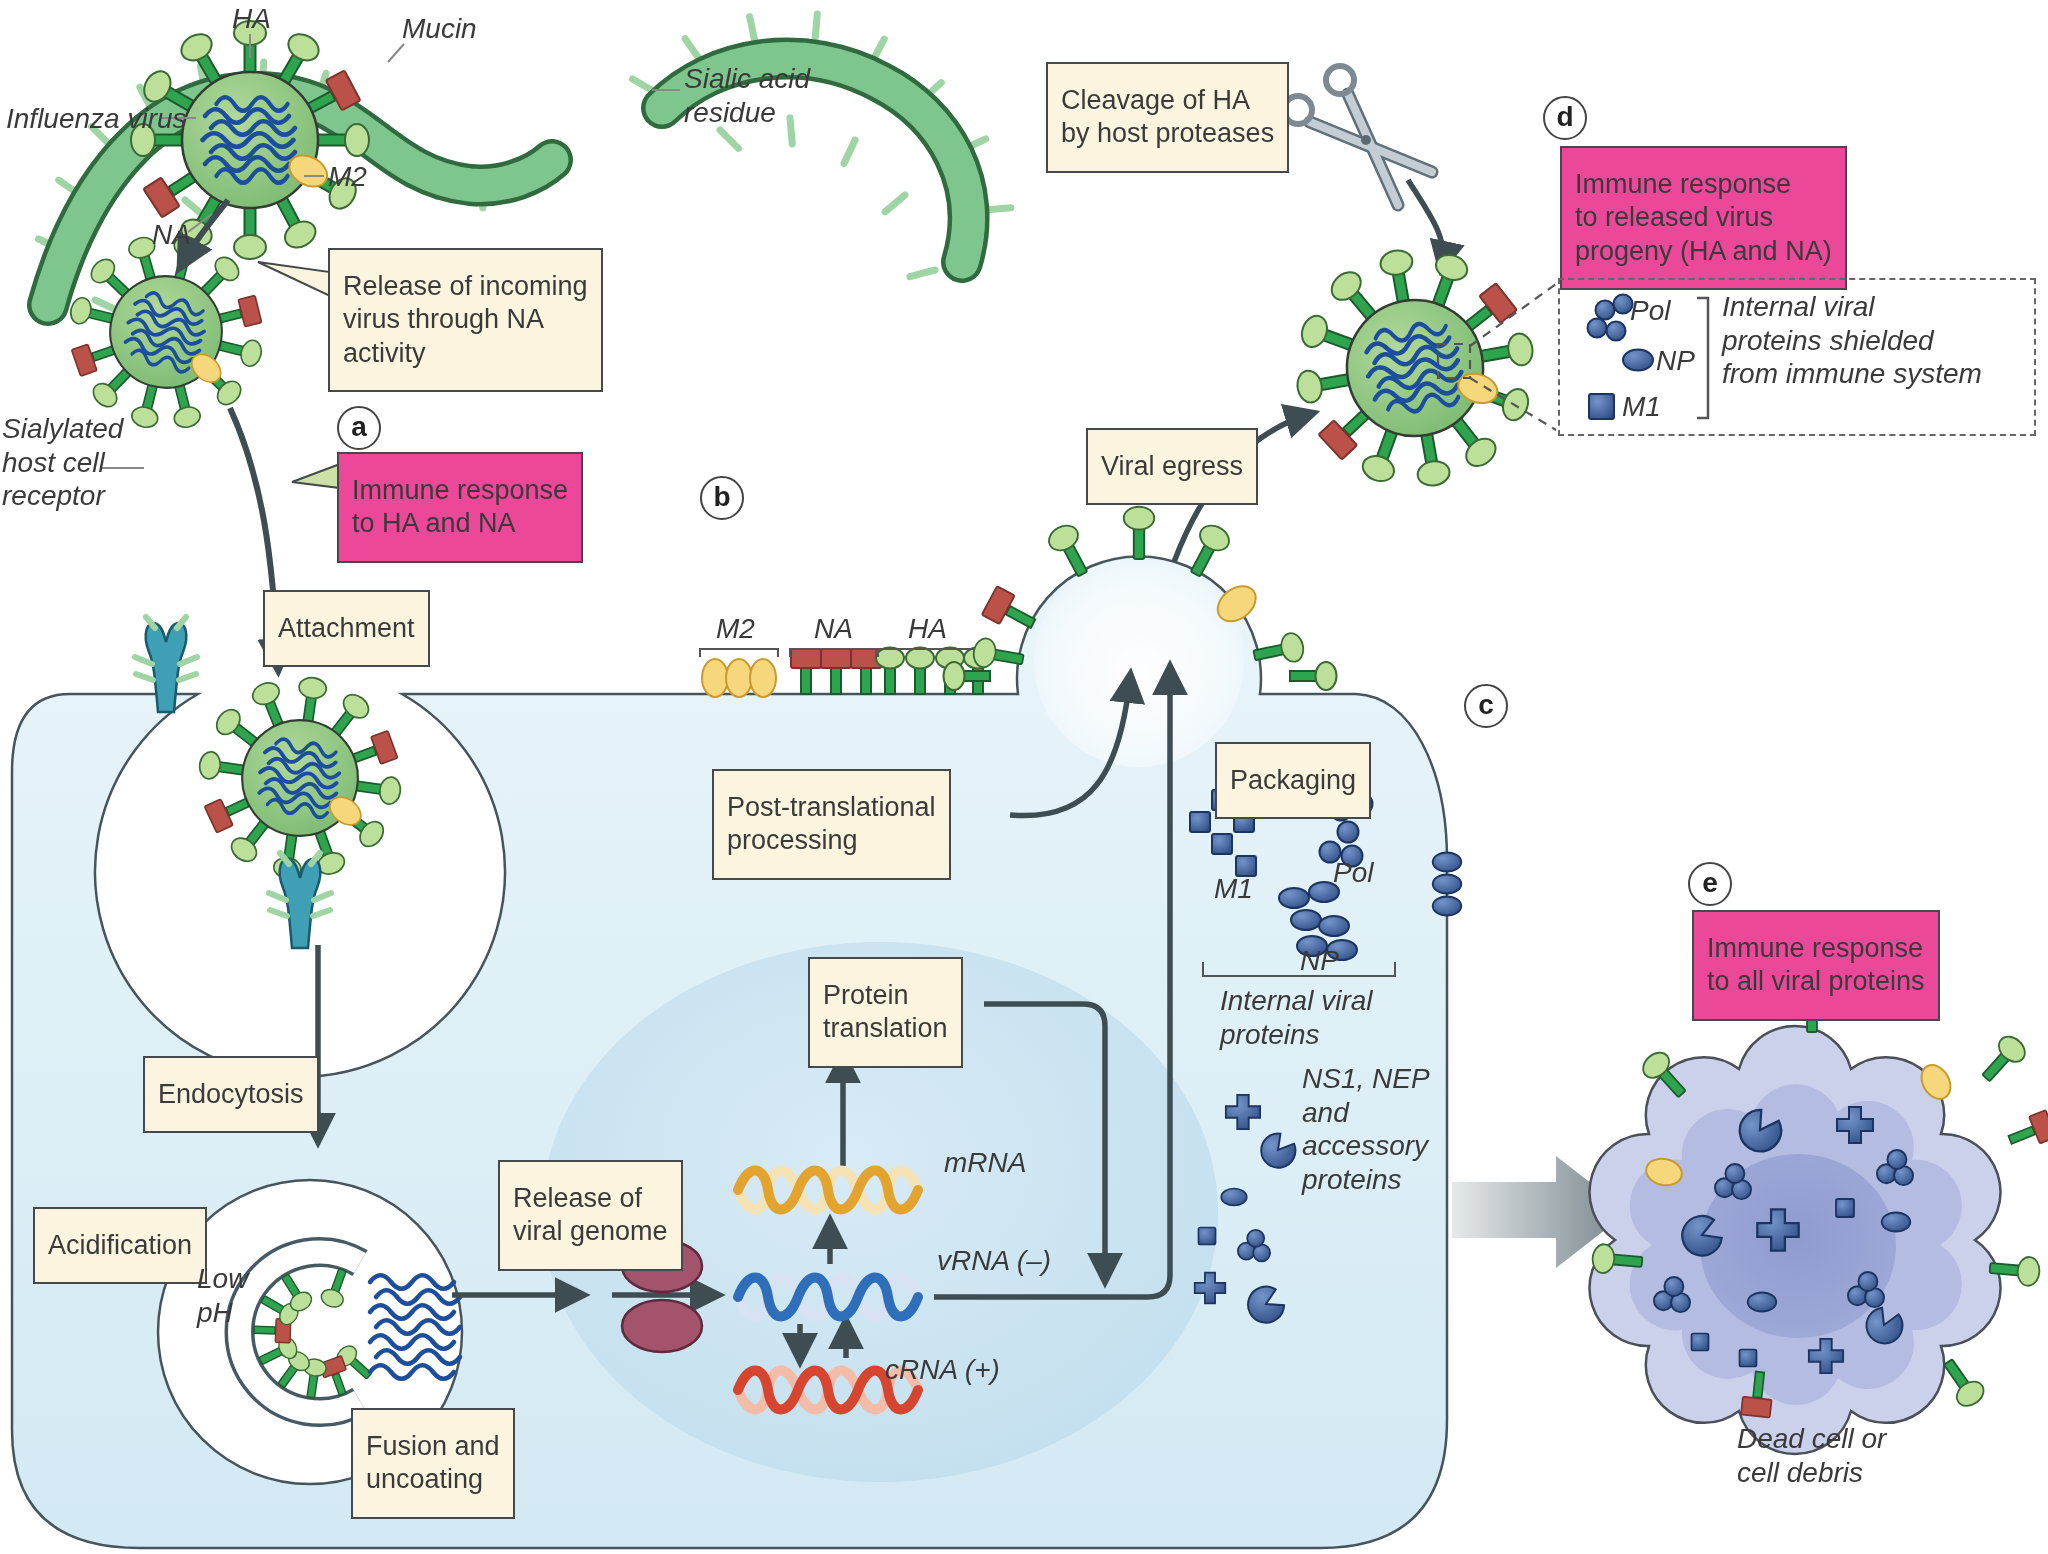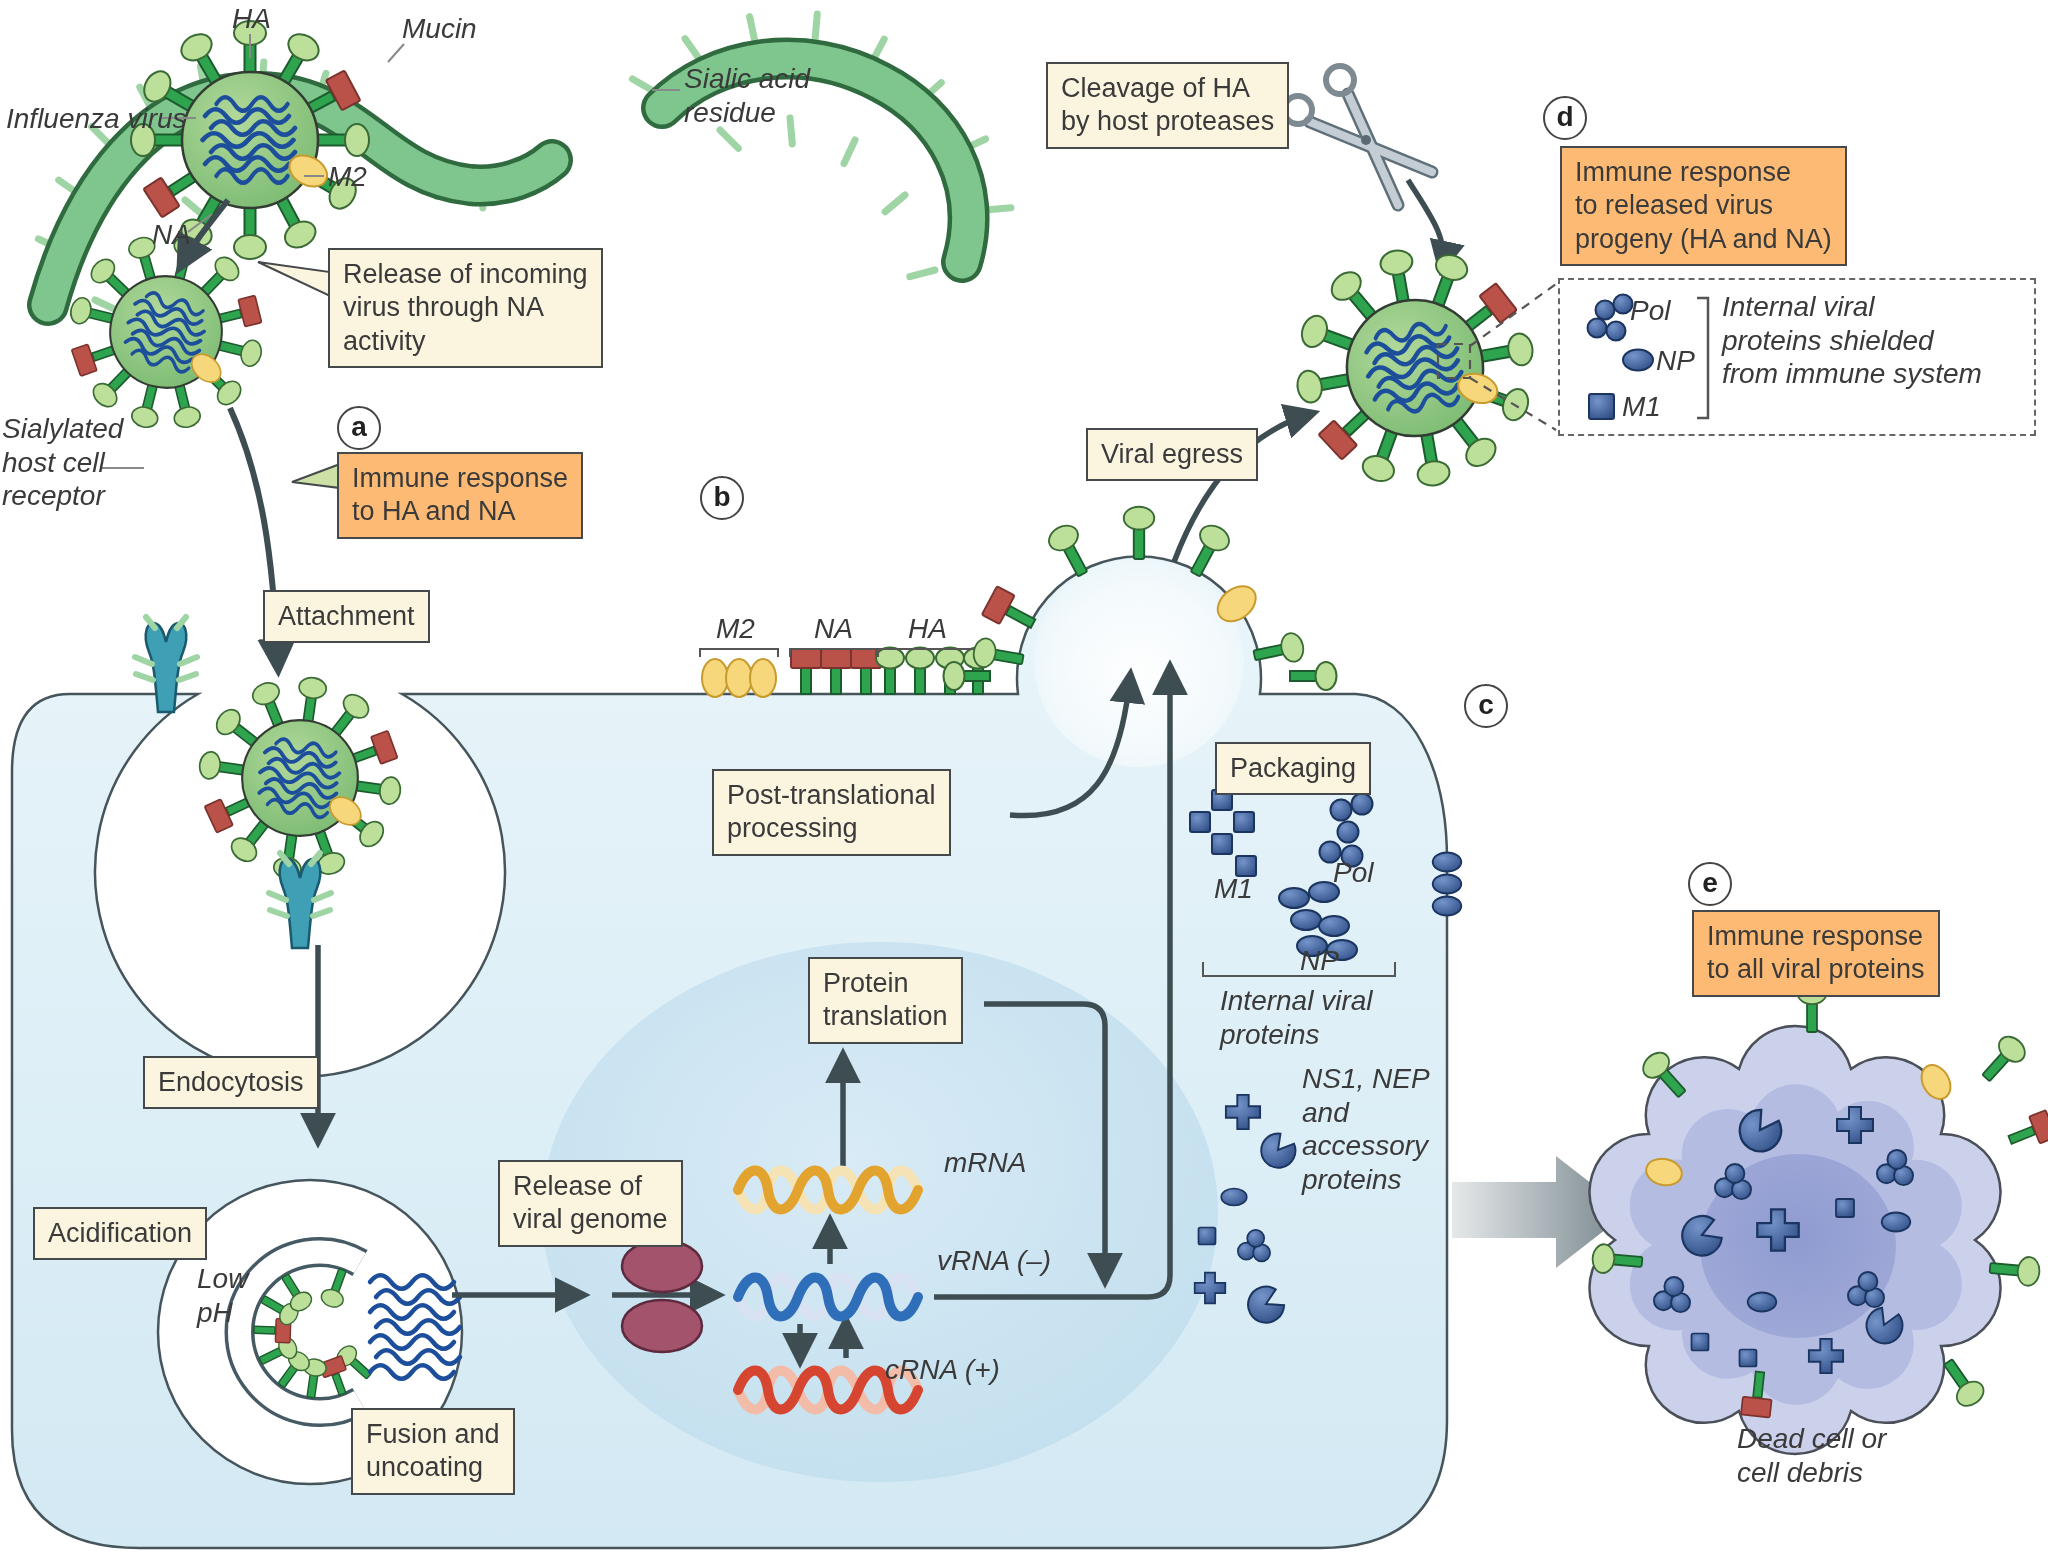--- a/index.html
+++ b/index.html
@@ -1,23 +1,23 @@
 <!DOCTYPE html>
 <html><head>
 <meta charset="utf-8">
 <style>
   html,body{margin:0;padding:0;background:#fff;}
   #stage{position:relative;width:2048px;height:1554px;background:#fff;overflow:hidden;
          font-family:"Liberation Sans",sans-serif;color:#3a3a3a;}
   #art{position:absolute;left:0;top:0;}
   .lbl{position:absolute;font-size:28px;line-height:1.2;white-space:pre-line;font-style:italic;}
   .box{position:absolute;font-size:27px;line-height:1.24;white-space:pre-line;
-       padding:8px 13px;border:2px solid #45494b;}
+       padding:20px 13px;border:2px solid #45494b;}
   .cream{background:#fbf4df;}
-  .greenbox{background:#fdba74;}
+  .greenbox{background:#ec4899;}
   .letter{position:absolute;width:40px;height:40px;border:2.5px solid #444;border-radius:50%;
           background:#fff;font-size:28px;font-weight:bold;line-height:38px;text-align:center;color:#222;}
   .dashedbox{position:absolute;border:2.5px dashed #666;background:transparent;}
 </style>
 </head>
 <body>
 
 <div id="stage">
 
 <svg id="art" width="2048" height="1554" viewBox="0 0 2048 1554">

